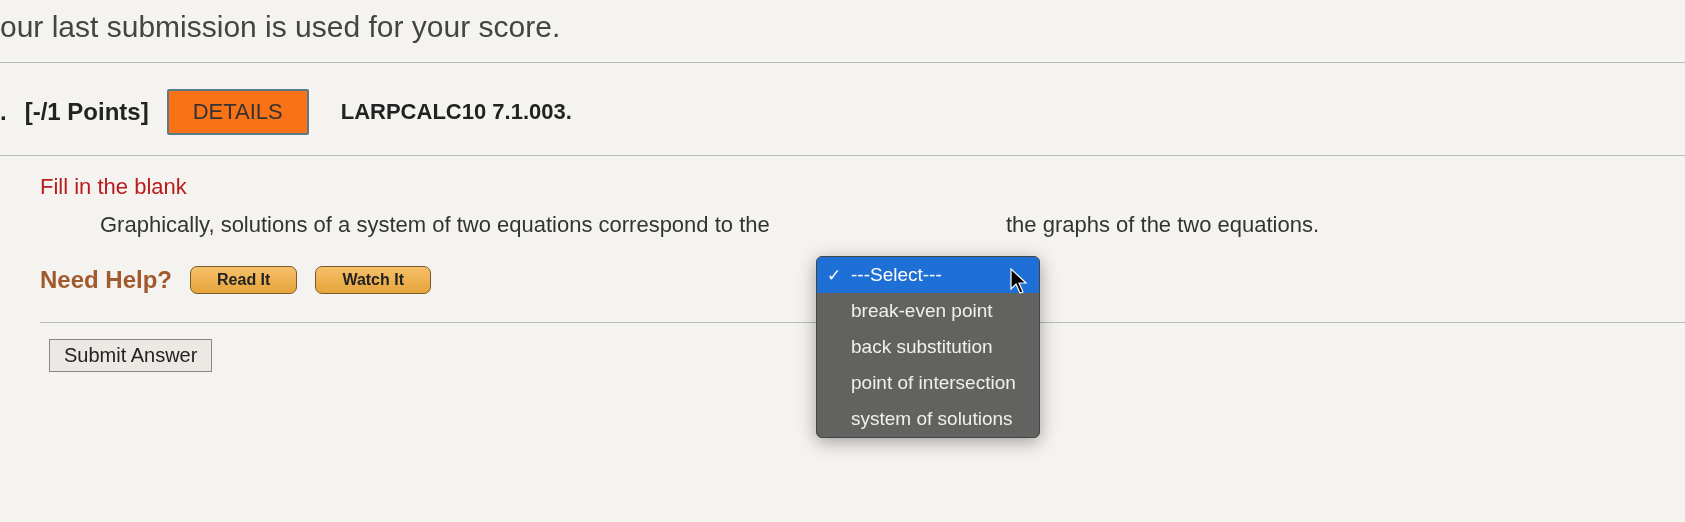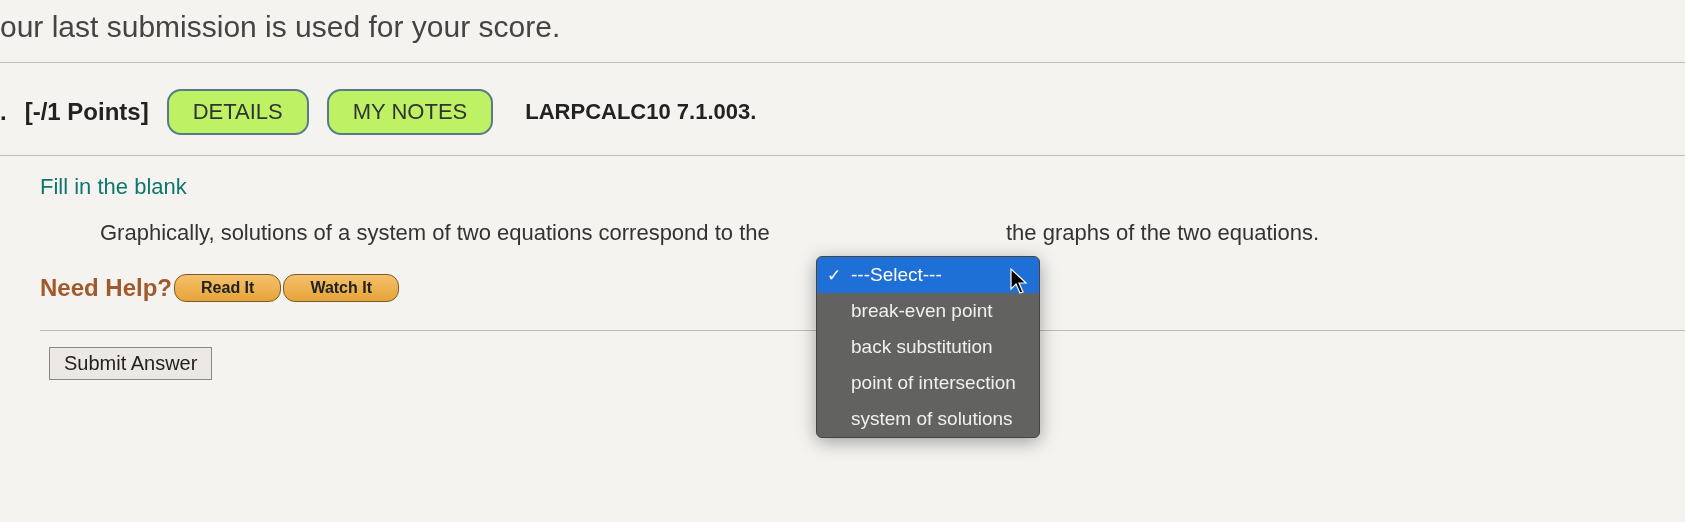--- a/index.html
+++ b/index.html
@@ -26,68 +26,68 @@
     padding: 26px 0 20px 0;
     border-bottom: 1px solid #bbb;
   }
   .points {
     font-weight: bold;
     font-size: 24px;
     color: #222;
   }
   .outline-btn {
     border: 2px solid #5a7a8a;
-    background: #bef264;
+    background: #f97316;
     color: #333;
     font-size: 22px;
     padding: 8px 24px;
     cursor: pointer;
     font-weight: 500;
-    border-radius: 14px;
+    border-radius: 2px;
   }
   .qref {
     font-size: 22px;
     font-weight: bold;
     color: #222;
     margin-left: 14px;
   }
   .qbody {
     padding: 18px 0 0 40px;
   }
   .instr {
     font-size: 22px;
-    color: #0f766e;
-    margin-bottom: 15px;
+    color: #b91c1c;
+    margin-bottom: 7px;
   }
   .sentence {
     font-size: 22px;
     color: #333;
     margin-left: 60px;
     line-height: 1.6;
   }
   .help-row {
     display: flex;
     align-items: flex-start;
-    gap: 2px;
+    gap: 18px;
     margin: 24px 0 0 0;
   }
   .need-help {
     font-size: 24px;
     color: #a05a2c;
     font-weight: bold;
   }
   .orange-btn {
     background: linear-gradient(#f6c06a, #e6a43a);
     border: 1px solid #7a5a2a;
     color: #222;
     font-size: 16px;
     font-weight: bold;
     padding: 4px 26px;
     cursor: pointer;
-    border-radius: 12px;
+    border-radius: 7px;
   }
   .divider2 {
     border-top: 1px solid #bbb;
     margin-top: 28px;
   }
   .submit-row {
     padding: 16px 0 0 17px;
     margin-left: 32px;
   }
   .submit-btn {
@@ -138,21 +138,20 @@
 </style>
 </head>
 <body>
 
 <div class="top-note">our last submission is used for your score.</div>
 
 <div class="question-header">
   <span class="points">.</span>
   <span class="points">[-/1 Points]</span>
   <button class="outline-btn">DETAILS</button>
-  <button class="outline-btn">MY NOTES</button>
   <span class="qref">LARPCALC10 7.1.003.</span>
 </div>
 
 <div class="qbody">
   <div class="instr">Fill in the blank</div>
   <div class="sentence">
     <span>Graphically, solutions of a system of two equations correspond to the</span>
     <span style="display:inline-block;width:224px;"></span>
     <span>the graphs of the two equations.</span>
   </div>

